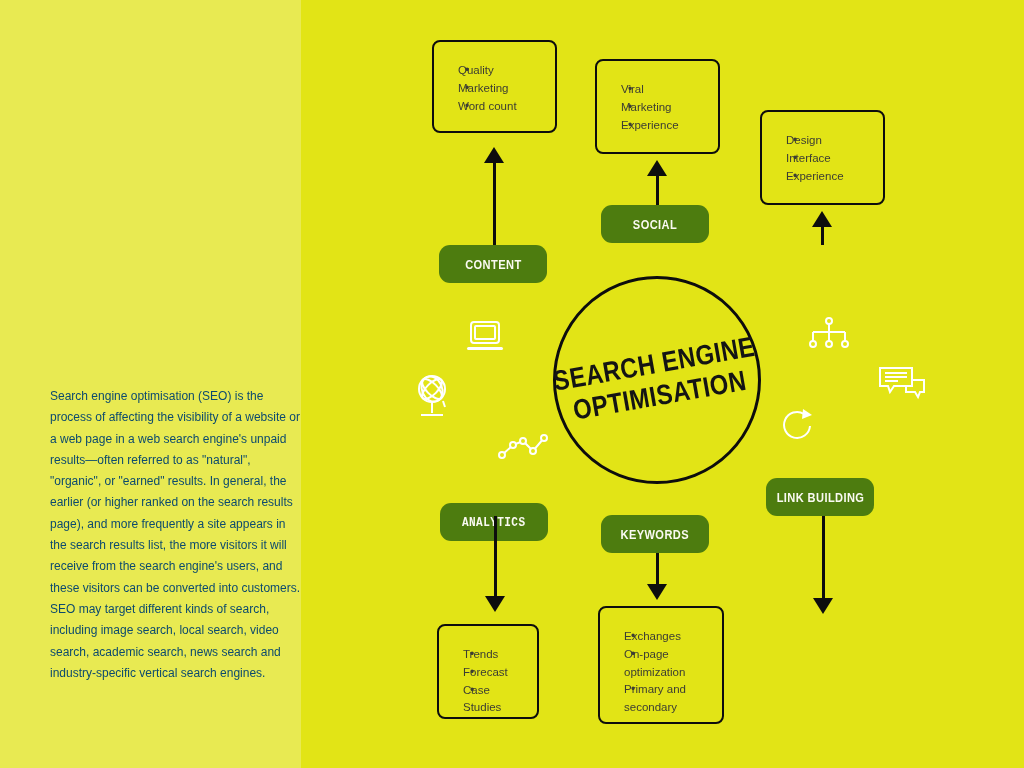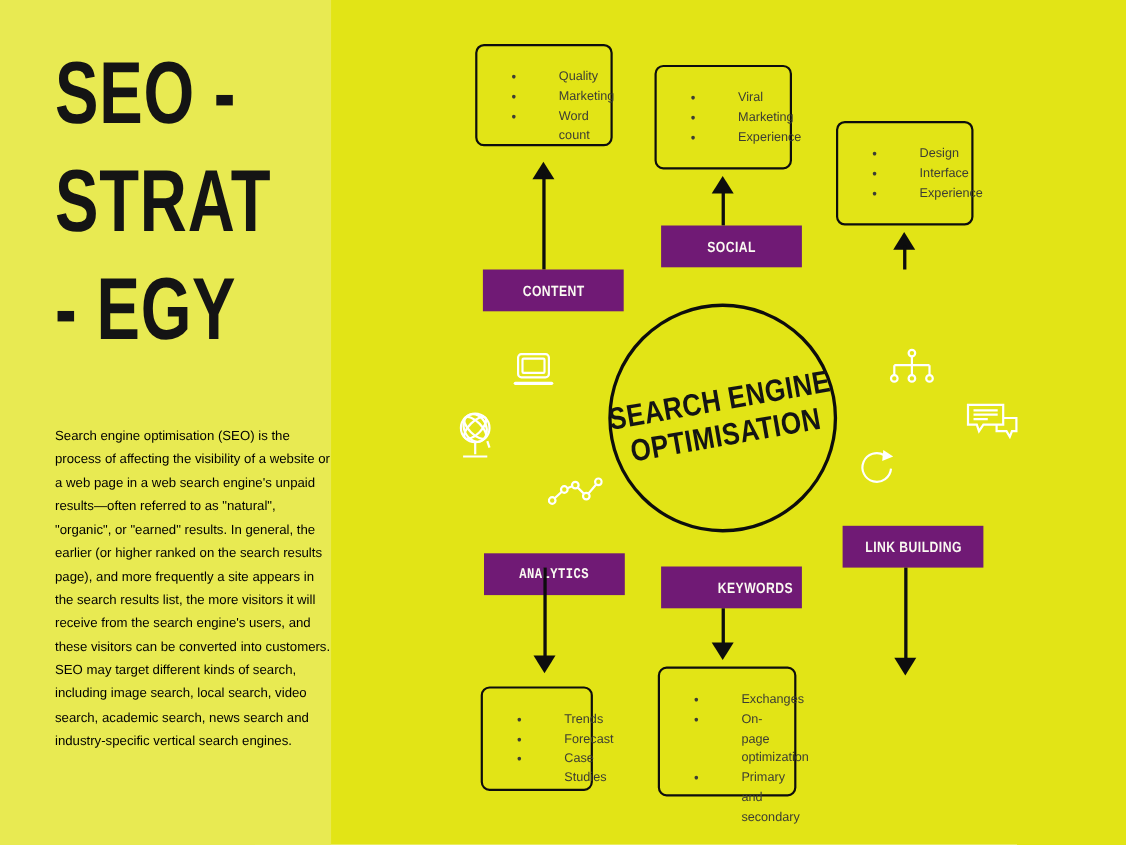--- a/index.html
+++ b/index.html
@@ -10,39 +10,39 @@
   
   .left-panel { position:absolute; left:0; top:0; width:301px; height:768px; background:#e8ea52; }
   .title { position:absolute; left:50px; top:36px; }
   .title .tline {
     display:block; font-size:80px; font-weight:bold; color:#141414;
     line-height:98px; letter-spacing:1px; white-space:nowrap;
     transform:scaleX(0.74); transform-origin:left center;
   }
   .description {
     position:absolute; left:50px; top:386px; width:252px;
-    font-size:12px; line-height:21.3px; color:#000000;
+    font-size:12px; line-height:21.3px; color:#0c4a6e;
   }
 
   
   .topic-box {
     position:absolute; border:2px solid #0d0d0d; border-radius:8px;
     background:transparent; padding-top:20px;
   }
   .topic-box ul { list-style:none; }
   .topic-box li {
-    position:relative; padding-left:74px; font-size:11.5px; line-height:17.8px;
+    position:relative; padding-left:24px; font-size:11.5px; line-height:17.8px;
     color:#3c3d33; padding-right:6px;
   }
   .topic-box li::before {
     content:"•"; position:absolute; left:31px; top:0;
     font-size:12px; color:#3c3d33;
   }
   .node-label {
-    position:absolute; width:128px; height:38px; background:#701a75; border-radius:0;
+    position:absolute; width:108px; height:38px; background:#4d7c0f; border-radius:11px;
     display:flex; align-items:center; justify-content:center;
   }
   .node-label span {
     color:#fafaf2; font-size:13.5px; font-weight:bold; letter-spacing:0.5px;
     white-space:nowrap; transform:scaleX(0.82);
   }
   .arrow { position:absolute; width:22px; }
   .arrow .shaft { position:absolute; left:9.5px; width:3px; background:#0d0d0d; }
   .arrow .head { position:absolute; left:1px; width:0; height:0;
     border-left:10px solid transparent; border-right:10px solid transparent; }
@@ -65,25 +65,20 @@
 
   .deco-icon { position:absolute; }
   .deco-icon svg { display:block; }
 </style>
 </head>
 <body>
 
 <div class="stage">
 
   <div class="left-panel">
-    <h1 class="title">
-      <span class="tline">SEO -</span>
-      <span class="tline">STRAT</span>
-      <span class="tline">- EGY</span>
-    </h1>
     <p class="description">Search engine optimisation (SEO) is the process of affecting the visibility of a website or a web page in a web search engine's unpaid results—often referred to as "natural", "organic", or "earned" results. In general, the earlier (or higher ranked on the search results page), and more frequently a site appears in the search results list, the more visitors it will receive from the search engine's users, and these visitors can be converted into customers. SEO may target different kinds of search, including image search, local search, video search, academic search, news search and industry-specific vertical search engines.</p>
   </div>
 
   <div class="center-circle">
     <div class="center-text">
       <span>SEARCH ENGINE</span>
       <span>OPTIMISATION</span>
     </div>
   </div>
 
@@ -137,21 +132,21 @@
       <i class="head"></i>
   </div>
   <div class="topic-box" style="left:437px; top:624px; width:102px; height:95px;">
     <ul>
       <li>Trends</li>
       <li>Forecast</li>
       <li>Case Studies</li>
     </ul>
   </div>
 
-  <div class="node-label" style="left:601px; top:515px;justify-content:flex-end;">
+  <div class="node-label" style="left:601px; top:515px;">
     <span>KEYWORDS</span>
   </div>
   <div class="arrow down" style="left:646px; top:553px; height:47px;">
     <i class="shaft"></i>
       <i class="head"></i>
   </div>
   <div class="topic-box" style="left:598px; top:606px; width:126px; height:118px;">
     <ul>
       <li>Exchanges</li>
       <li>On-page optimization</li>

